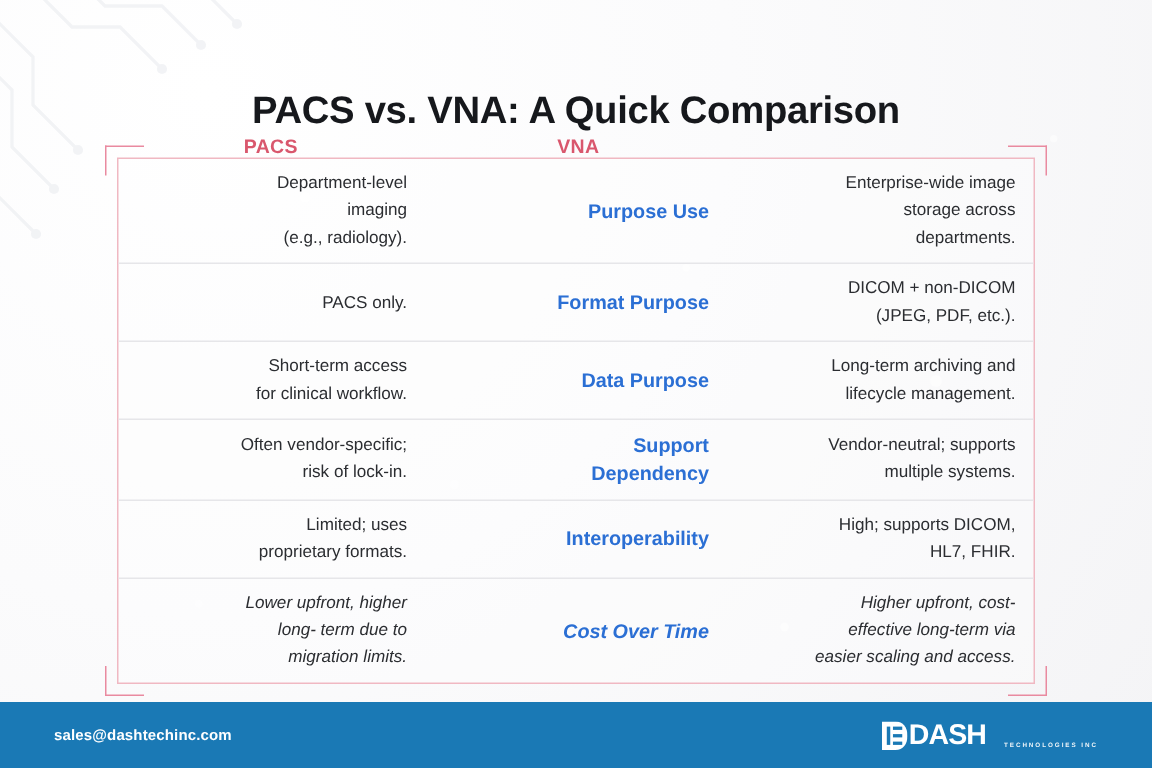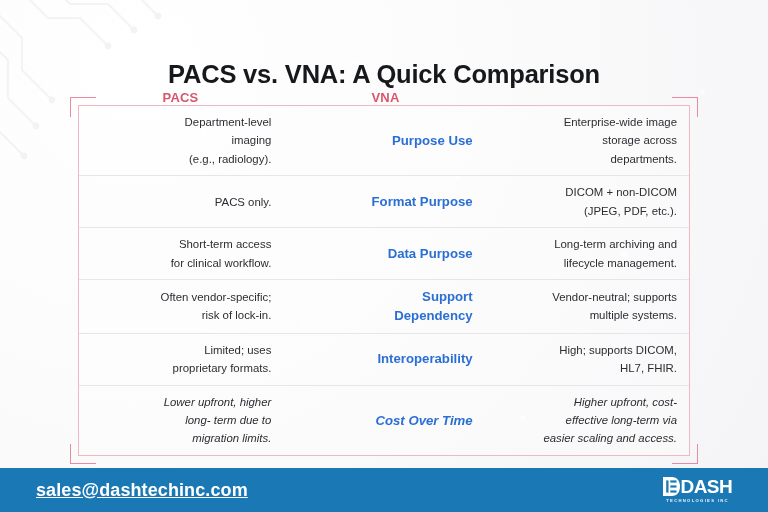--- a/index.html
+++ b/index.html
@@ -125,31 +125,31 @@
     left:0; bottom:0;
     width:768px; height:44px;
     background:#1a79b5;
     display:flex;
     align-items:center;
     justify-content:space-between;
     padding:0 36px;
   }
   .footer-text {
     color:#ffffff;
-    font-size:18px;
+    font-size:10px;
     font-weight:bold;
     letter-spacing:.1px;
-    text-decoration:underline;
   }
   .logo {
     display:flex;
-    flex-direction:column;
-    align-items:center;
+    flex-direction:row;
+    align-items:flex-end;
     justify-content:center;
     line-height:1;
+    gap:12px;
   }
   .logo-mark {
     display:flex;
     align-items:flex-end;
   }
   .logo-word {
     color:#ffffff;
     font-size:19px;
     font-weight:bold;
     letter-spacing:-0.6px;

